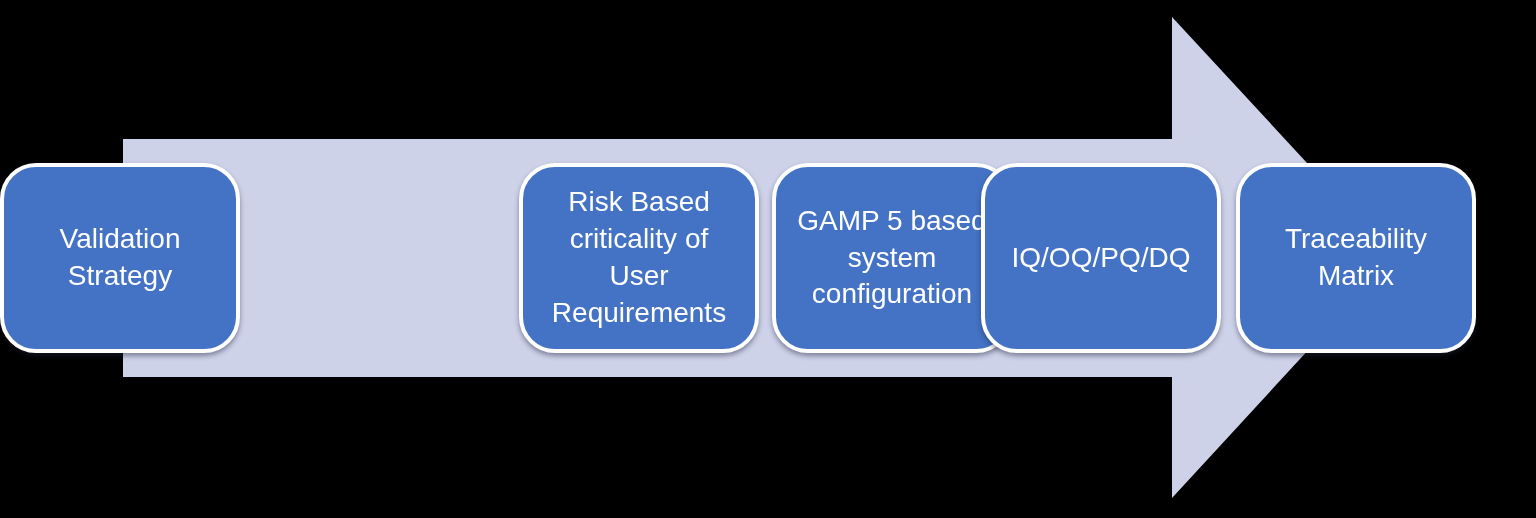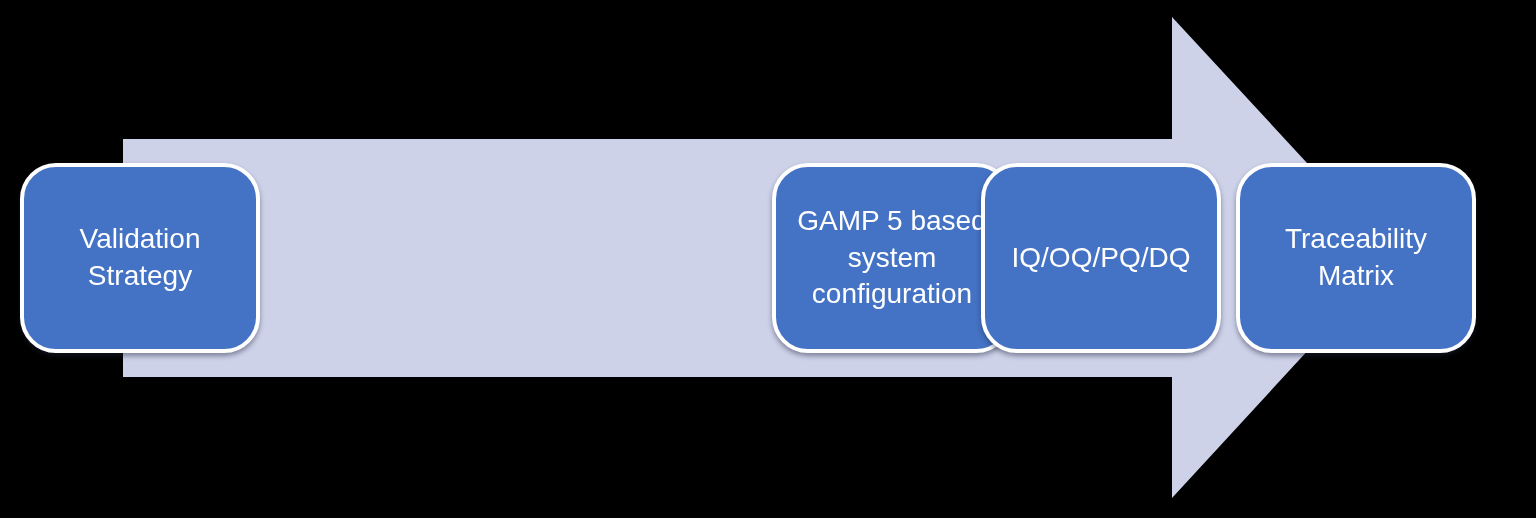--- a/index.html
+++ b/index.html
@@ -38,21 +38,21 @@
     justify-content: center;
     text-align: center;
     color: #FFFFFF;
     font-size: 28px;
     line-height: 1.32;
   }
   .step-label {
     white-space: pre-line;
     padding: 0 10px;
   }
-  .s1 { left: 20px; }
+  .s1 { left: 0; }
   .s2 { left: 266px; }
   .s3 { left: 519px; }
   .s4 { left: 772px; }
   .s5 { left: 981px; }
   .s6 { left: 1236px; justify-content: center; }
   .s5 .step-label { white-space: nowrap; }
 </style>
 </head>
 <body>
 
@@ -61,20 +61,26 @@
   <svg class="arrow-svg" viewBox="0 0 1536 518" xmlns="http://www.w3.org/2000/svg" aria-hidden="true">
     <polygon points="123,139 1172,139 1172,17 1394,257 1172,498 1172,377 123,377" fill="#CDD2E9"></polygon>
   </svg>
 
   <div class="step s1">
     <span class="step-label">Validation
 Strategy</span>
   </div>
 
 
+  <div class="step s3">
+    <span class="step-label">Risk Based
+criticality of
+User
+Requirements</span>
+  </div>
 
   <div class="step s4">
     <span class="step-label">GAMP 5 based
 system
 configuration</span>
   </div>
 
   <div class="step s5">
     <span class="step-label">IQ/OQ/PQ/DQ</span>
   </div>

